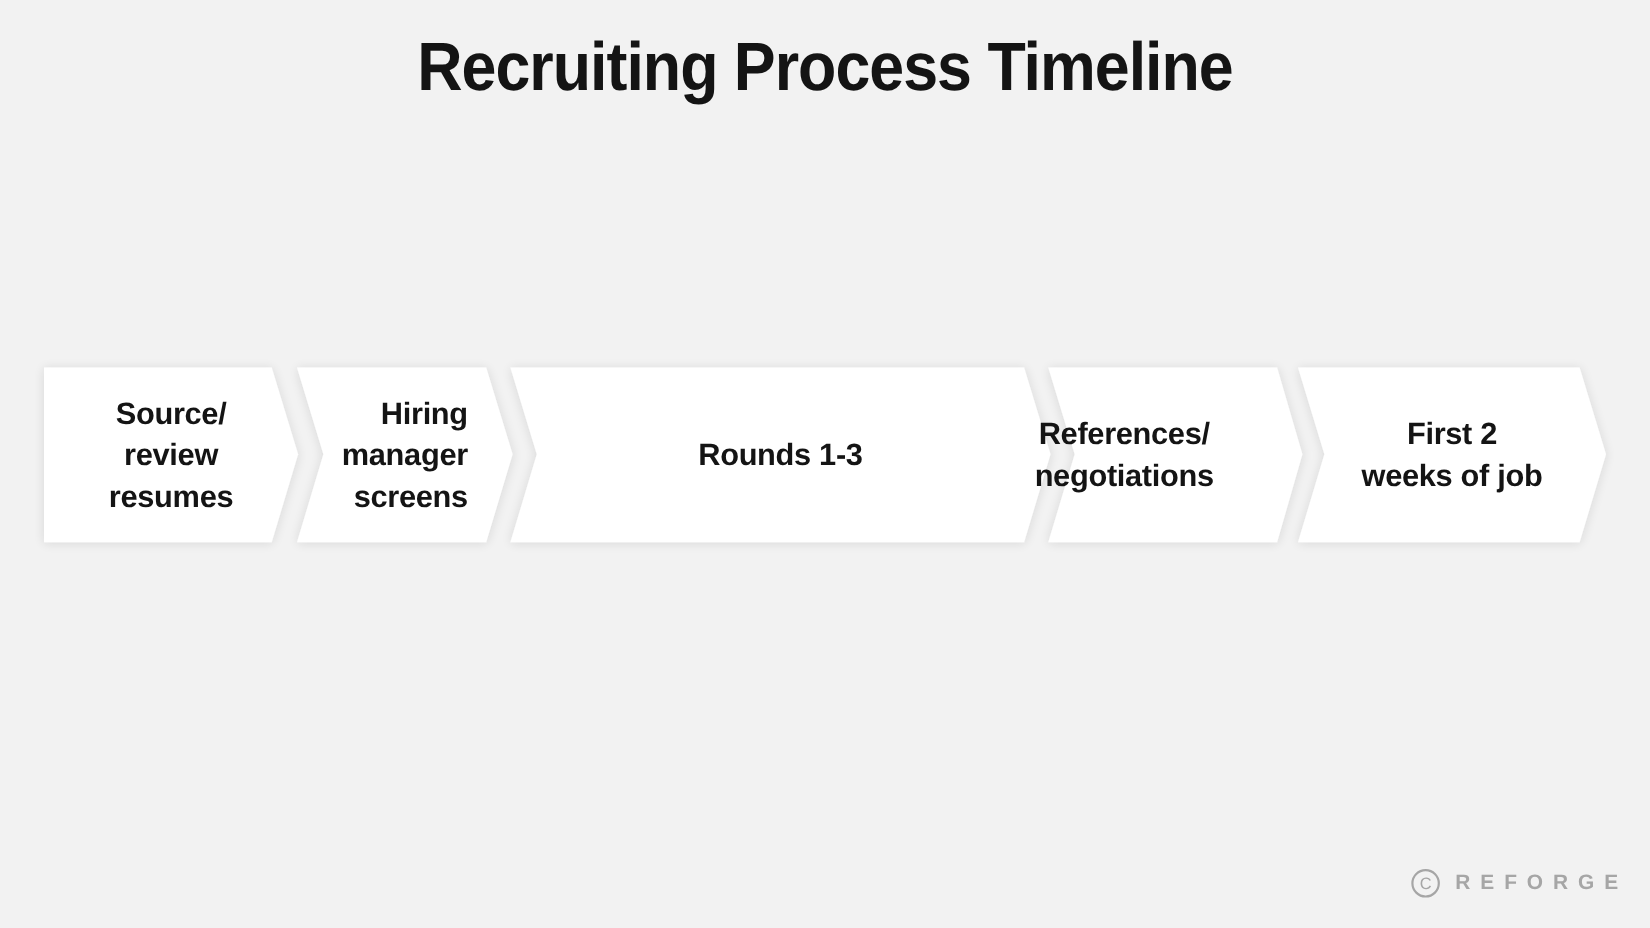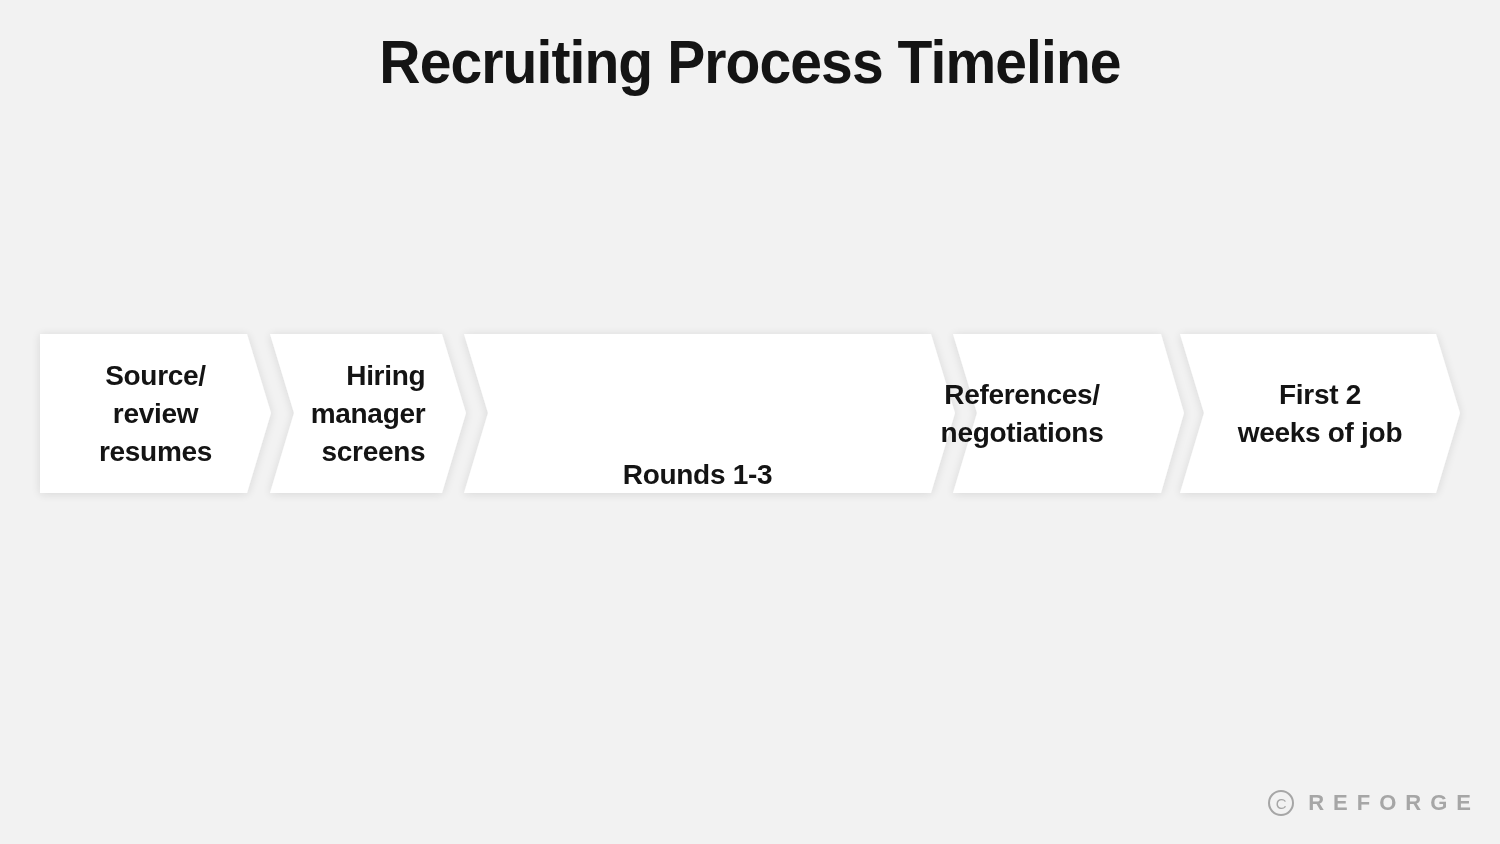--- a/index.html
+++ b/index.html
@@ -3,21 +3,21 @@
 <meta charset="utf-8">
 <style>
   html, body { margin:0; padding:0; }
   body { width:1500px; height:844px; background:#f2f2f2; position:relative; overflow:hidden; font-family:"Liberation Sans", sans-serif; }
   .title { position:absolute; left:0; top:26px; width:1500px; text-align:center; font-size:62px; font-weight:bold; color:#141414; letter-spacing:-1px; transform:scaleX(0.92); }
   svg.flow { position:absolute; left:0; top:0; }
   .step-label { position:absolute; top:334px; height:160px; display:flex; align-items:center; justify-content:center; text-align:center; font-size:28px; line-height:38px; color:#141414; font-weight:bold; transform-origin:center; }
   .step-label span { display:block; white-space:pre-line; letter-spacing:-0.3px; }
   .brand { position:absolute; right:20px; top:790px; display:flex; align-items:center; color:#a6a6a6; }
   .brand .copy { width:22px; height:22px; border:2px solid #a6a6a6; border-radius:50%; display:flex; align-items:center; justify-content:center; font-size:15px; margin-right:14px; }
-  .brand .name { font-size:22px; letter-spacing:9px; font-weight:bold; }
+  .brand .name { font-size:19px; letter-spacing:9px; font-weight:bold; }
 </style>
 </head>
 <body>
 
 <div class="title">Recruiting Process Timeline</div>
 
 <svg class="flow" width="1500" height="844">
   <defs>
     <filter id="sh" x="-10%" y="-20%" width="120%" height="140%">
       <feGaussianBlur in="SourceAlpha" stdDeviation="5"></feGaussianBlur>
@@ -43,21 +43,21 @@
 <div class="step-label" style="left:40px;width:231px;">
     <span>Source/
 review
 resumes</span>
   </div>
 <div class="step-label" style="left:282px;width:172px;text-align:right;">
     <span>Hiring
 manager
 screens</span>
   </div>
-<div class="step-label" style="left:464px;width:467px;align-items:flex-end;">
+<div class="step-label" style="left:476px;width:467px;">
     <span>Rounds 1-3</span>
   </div>
 <div class="step-label" style="left:920px;width:204px;">
     <span>References/
 negotiations</span>
   </div>
 <div class="step-label" style="left:1192px;width:256px;">
     <span>First 2
 weeks of job</span>
   </div>

